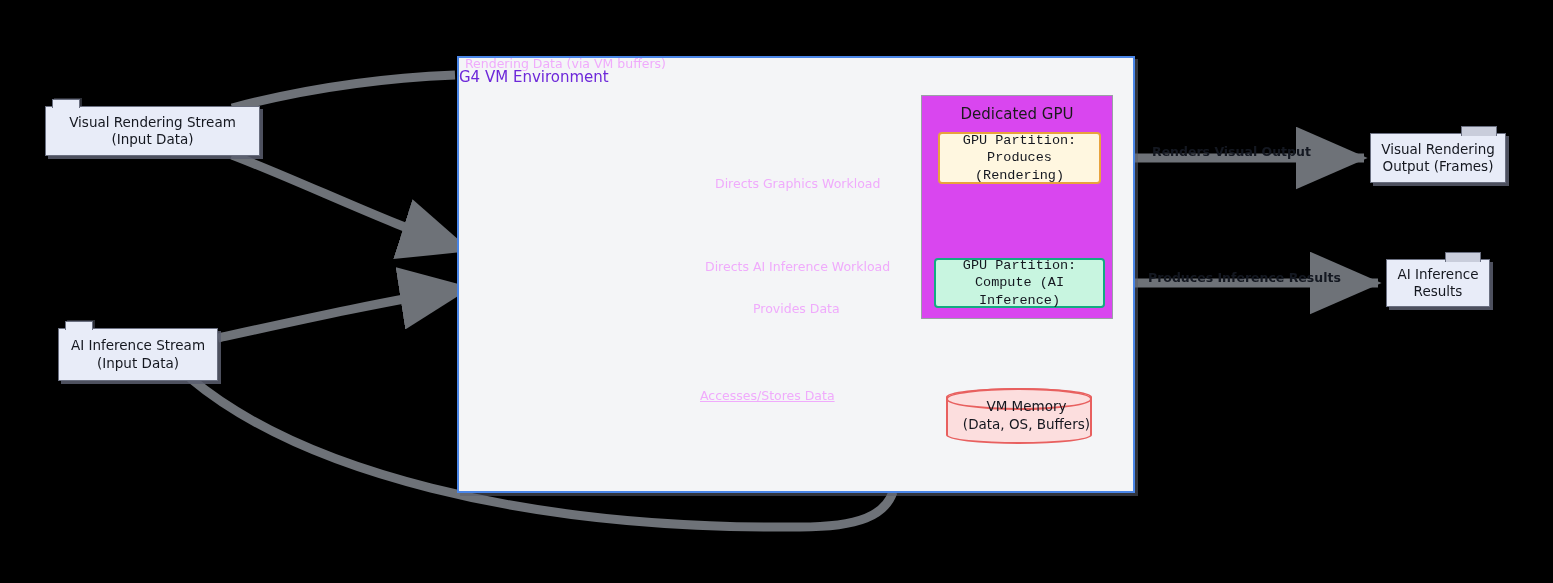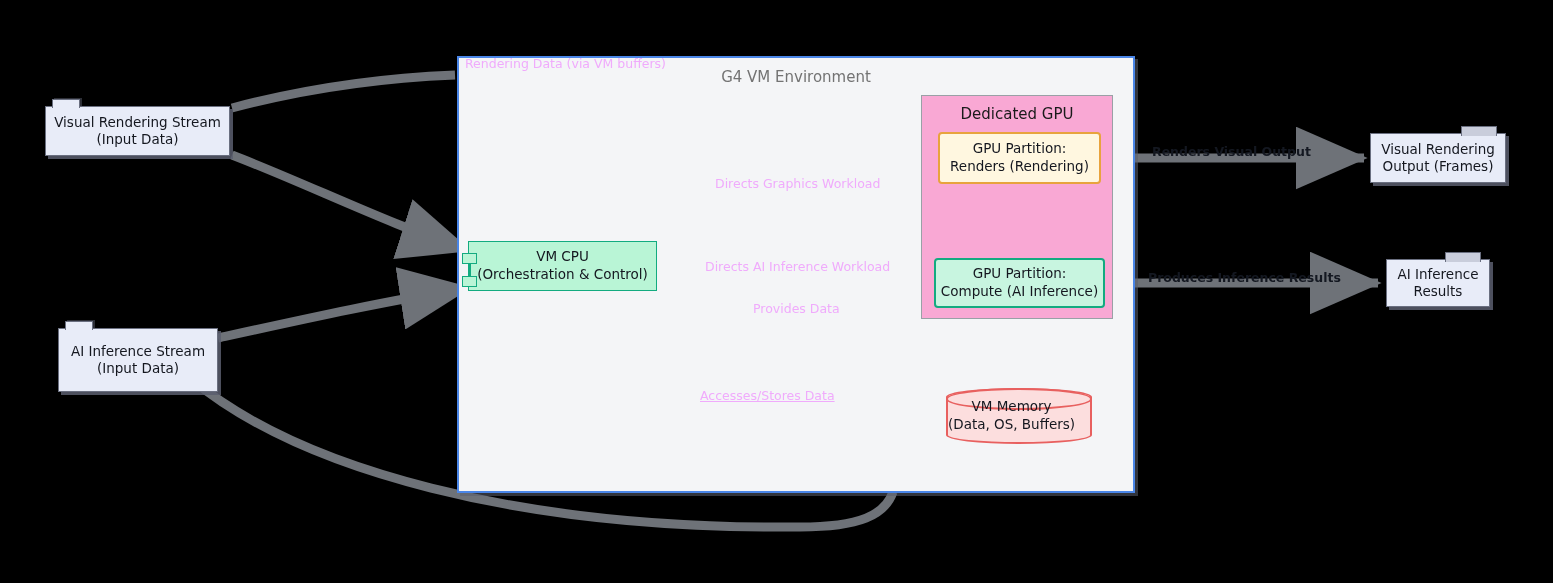--- a/index.html
+++ b/index.html
@@ -31,39 +31,40 @@
   }
 
   
   .cluster-vm{
     background:#f4f5f7;
     border:2px solid #4a86e8;
     box-shadow:3px 3px 0 rgba(90,94,110,.55);
   }
   .cluster-vm-title{
     position:absolute;top:10px;left:0;width:100%;
-    text-align:center;font-size:15px;color:#737373;
+    text-align:left;font-size:15px;color:#6d28d9;
   }
 
   
   .cluster-gpu{
-    background:#f9a8d4;
+    background:#d946ef;
     border:1px solid #9aa0a6;
   }
   .cluster-gpu-title{
     position:absolute;top:9px;left:0;width:100%;
     text-align:center;font-size:15px;color:#1a1a1a;
   }
 
   
   .box{
     position:absolute;box-sizing:border-box;
     display:flex;align-items:center;justify-content:center;
     text-align:center;font-size:13.5px;line-height:1.3;color:#14171f;
     border-radius:4px;
+    font-family:Liberation Mono, monospace;
   }
   .box-graphics{background:#fff7e0;border:2px solid #e8a33d;}
   .box-compute{background:#c8f5e0;border:2px solid #13ab80;}
   .box-cpu{background:#b9f5d6;border:1.6px solid #13ab80;border-radius:0;}
 
   
   .comp-tab{
     position:absolute;left:-7px;width:15px;height:11px;
     background:#b9f5d6;border:1.6px solid #13ab80;box-sizing:border-box;
   }
@@ -71,21 +72,21 @@
   .comp-tab.t2{top:34px;}
   .comp-spine{
     position:absolute;left:0px;top:16px;width:1.6px;height:23px;background:#13ab80;
   }
 
   
   .cylinder{
     position:absolute;box-sizing:border-box;
     background:#fcdede;border:2px solid #e8605f;
     border-radius:50% / 16%;
-    display:flex;align-items:center;justify-content:flex-start;
+    display:flex;align-items:center;justify-content:flex-end;
     text-align:center;font-size:13.5px;line-height:1.3;color:#14171f;
   }
   .cyl-top{
     position:absolute;left:-2px;top:-2px;width:100%;height:18px;
     border:2px solid #e8605f;border-radius:50% / 50%;
     background:#fcdede;box-sizing:content-box;
   }
   .cyl-label{position:relative;z-index:3;}
 
   
@@ -137,50 +138,41 @@
   </svg>
 
   <div class="node cluster-vm" style="left:457px;top:56px;width:678px;height:437px;">
     <div class="cluster-vm-title">G4 VM Environment</div>
   </div>
 
   <div class="node cluster-gpu" style="left:921px;top:95px;width:192px;height:224px;">
     <div class="cluster-gpu-title">Dedicated GPU</div>
   </div>
 
-  <div class="node folder-node" style="left:45px;top:106px;width:185px;height:50px;">
+  <div class="node folder-node" style="left:45px;top:106px;width:215px;height:50px;">
     <span class="folder-tab"></span>
     <div>
       <div>Visual Rendering Stream</div>
       <div>(Input Data)</div>
     </div>
   </div>
 
-  <div class="node folder-node" style="left:58px;top:328px;width:160px;height:64px;">
+  <div class="node folder-node" style="left:58px;top:328px;width:160px;height:53px;">
     <span class="folder-tab"></span>
     <div>
       <div>AI Inference Stream</div>
       <div>(Input Data)</div>
     </div>
   </div>
 
-  <div class="box box-cpu" style="left:468px;top:241px;width:189px;height:50px;">
-    <span class="comp-spine"></span>
-    <span class="comp-tab t1"></span>
-    <span class="comp-tab t2"></span>
-    <div>
-      <div>VM CPU</div>
-      <div>(Orchestration &amp; Control)</div>
-    </div>
-  </div>
 
   <div class="box box-graphics" style="left:938px;top:132px;width:163px;height:52px;">
     <div>
       <div>GPU Partition:</div>
-      <div>Renders (Rendering)</div>
+      <div>Produces (Rendering)</div>
     </div>
   </div>
 
   <div class="box box-compute" style="left:934px;top:258px;width:171px;height:50px;">
     <div>
       <div>GPU Partition:</div>
       <div>Compute (AI Inference)</div>
     </div>
   </div>
 

